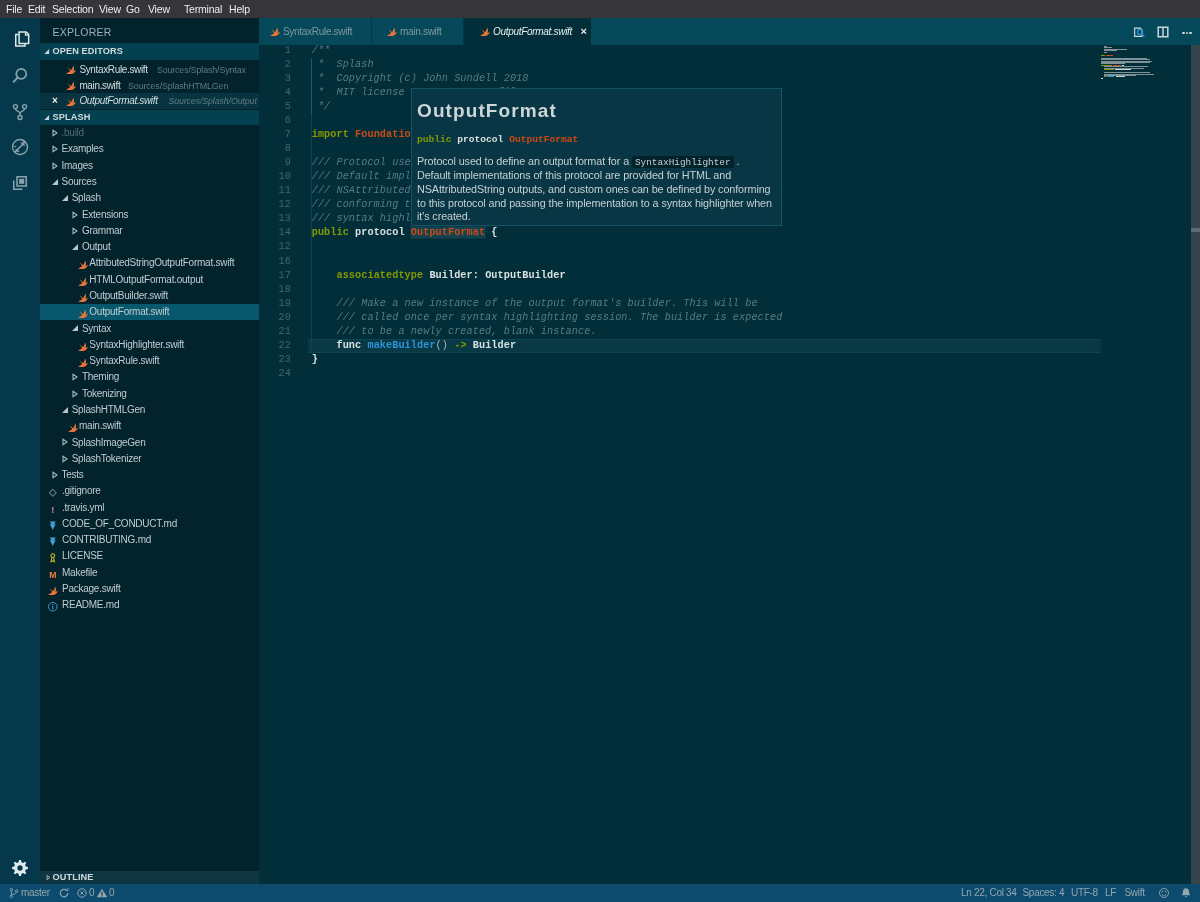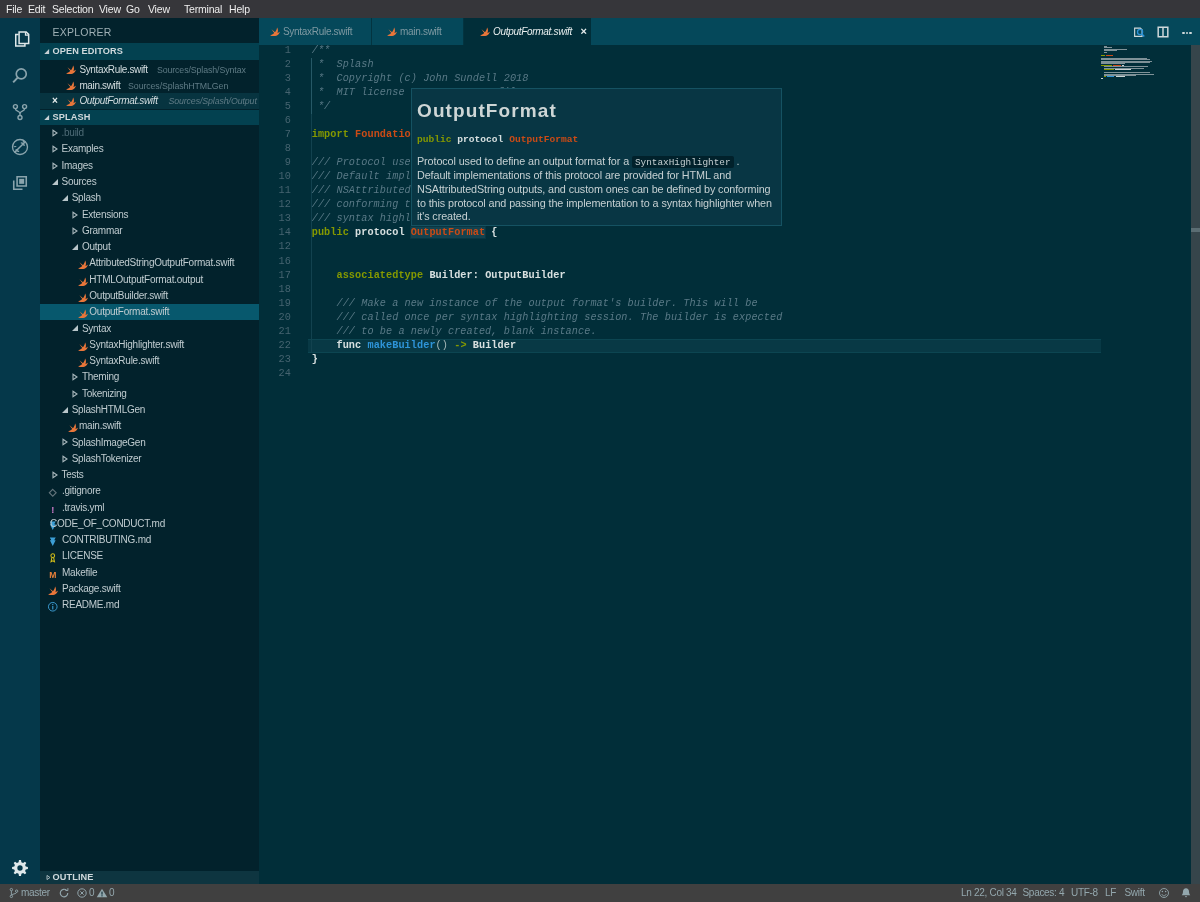--- a/index.html
+++ b/index.html
@@ -73,21 +73,21 @@
   font-size:9.6px; font-weight:bold; }
 #tt-code .g { color:#859900; }
 #tt-code .w { color:#d8e0e0; }
 #tt-code .o { color:#cb4b16; }
 #tt-body { position:absolute; left:5px; top:65.5px; width:366px; font-size:10.8px;
   line-height:13.7px; letter-spacing:-0.1px; color:#c6d0d2; white-space:nowrap; }
 #tt-body .chip { font-family:"Liberation Mono",monospace; font-size:9.4px; background:#01212b;
   padding:0.5px 3px; border-radius:2px; letter-spacing:0; }
 
 
-#statusbar { position:absolute; left:0; top:884px; width:1200px; height:18px; background:#404040;
+#statusbar { position:absolute; left:0; top:884px; width:1200px; height:18px; background:#0c4a6e;
   color:#93a7ad; font-size:10px; letter-spacing:-0.3px; }
 #statusbar span { position:absolute; top:3px; }
 .si { position:absolute; width:12px; height:12px; top:3px; }
 </style></head>
 <body>
 
 <div id="menubar">
   <span style="left:6px">File</span>
     <span style="left:28px">Edit</span>
   <span style="left:52px">Selection</span>
@@ -333,21 +333,21 @@
         <span class="fic" style="left:6.5px"><svg class="fi" viewBox="0 0 16 16">
             <text x="8" y="12" text-anchor="middle" font-size="13" font-weight="bold" fill="#cb7bc8" font-family="Liberation Sans">!</text>
           </svg></span>
         <span class="tlab" style="left:22.0px">.travis.yml</span>
       </div>
 <div class="trow" style="top:515.72px">
         <span class="fic" style="left:6.5px"><svg class="fi" viewBox="0 0 16 16">
             <path fill="#3d9fd6" d="M4 2h8l-2 4h2l-4 8-4-8h2z"></path>
             <path fill="#3d9fd6" d="M4 2l4 5 4-5-4 3z"></path>
           </svg></span>
-        <span class="tlab" style="left:10px">CODE_OF_CONDUCT.md</span>
+        <span class="tlab" style="left:22.0px">CODE_OF_CONDUCT.md</span>
       </div>
 <div class="trow" style="top:532.00px">
         <span class="fic" style="left:6.5px"><svg class="fi" viewBox="0 0 16 16">
             <path fill="#3d9fd6" d="M4 2h8l-2 4h2l-4 8-4-8h2z"></path>
             <path fill="#3d9fd6" d="M4 2l4 5 4-5-4 3z"></path>
           </svg></span>
         <span class="tlab" style="left:22.0px">CONTRIBUTING.md</span>
       </div>
 <div class="trow" style="top:548.28px">
         <span class="fic" style="left:6.5px"><svg class="fi" viewBox="0 0 16 16">

